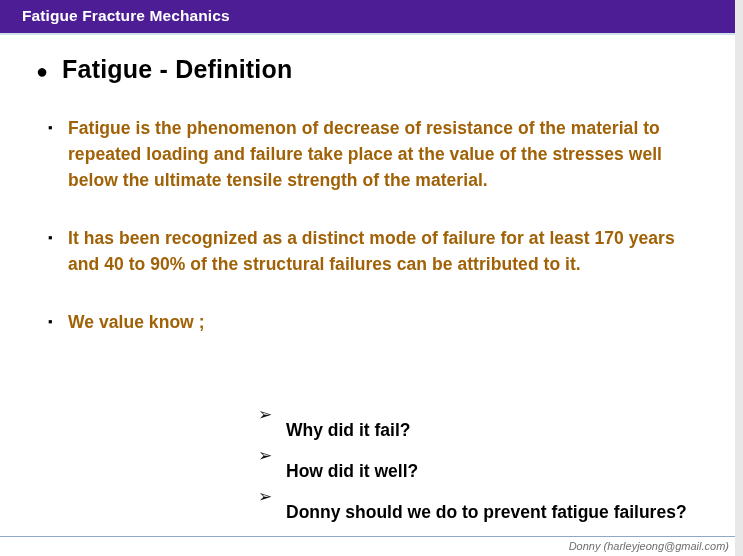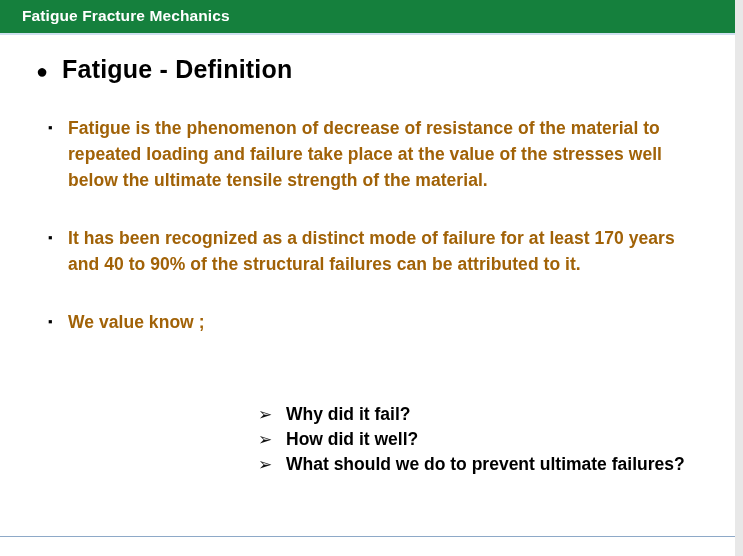--- a/index.html
+++ b/index.html
@@ -29,21 +29,21 @@
     background: #e8e8e8;
   }
 
   
   .header-band {
     position: absolute;
     top: 0;
     left: 0;
     width: 735px;
     height: 33px;
-    background: #15803d;
+    background: #4c1d95;
     box-sizing: border-box;
   }
   .header-title {
     position: absolute;
     left: 22px;
     top: 7px;
     font-size: 15.5px;
     font-weight: bold;
     color: #ffffff;
     letter-spacing: 0.1px;
@@ -141,20 +141,21 @@
     font-size: 17px;
     line-height: 25px;
     color: #111111;
   }
   .subitem-text {
     flex: 1 1 auto;
     font-size: 17.5px;
     font-weight: bold;
     line-height: 25px;
     color: #000000;
+    margin-top: 16px;
   }
 
   
   .footer-rule {
     position: absolute;
     left: 0;
     top: 536px;
     width: 735px;
     height: 1px;
     background: #8ea9c8;
@@ -212,22 +213,23 @@
         <span class="subitem-text">Why did it fail?</span>
       </div>
 
       <div class="subitem-row">
         <span class="subitem-marker">➢</span>
         <span class="subitem-text">How did it well?</span>
       </div>
 
       <div class="subitem-row">
         <span class="subitem-marker">➢</span>
-        <span class="subitem-text">What should we do to prevent ultimate failures?</span>
+        <span class="subitem-text">Donny should we do to prevent fatigue failures?</span>
       </div>
 
     </div>
   </div>
 
   <div class="footer-rule"></div>
+  <div class="footer-note">Donny (harleyjeong@gmail.com)</div>
 
   <div class="page-edge-right"></div>
 </div>
 
 </body></html>

